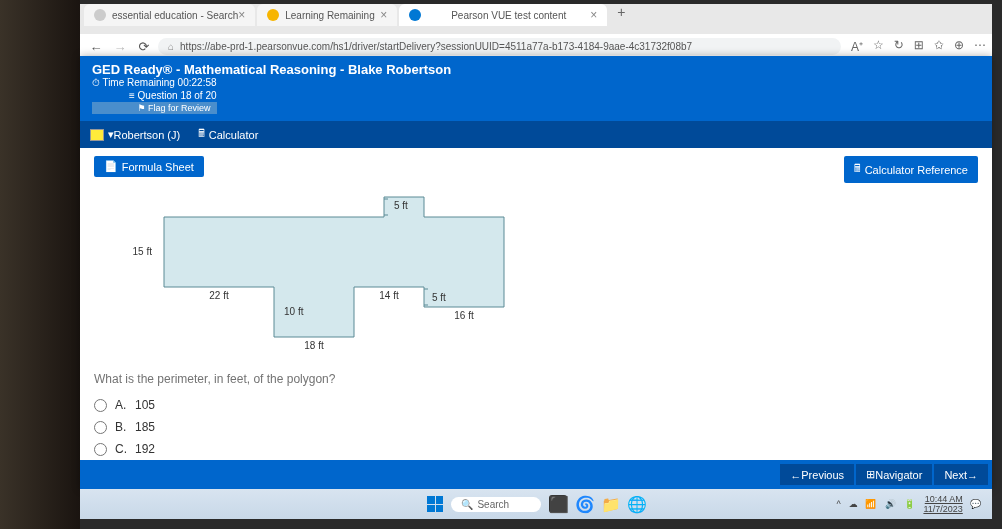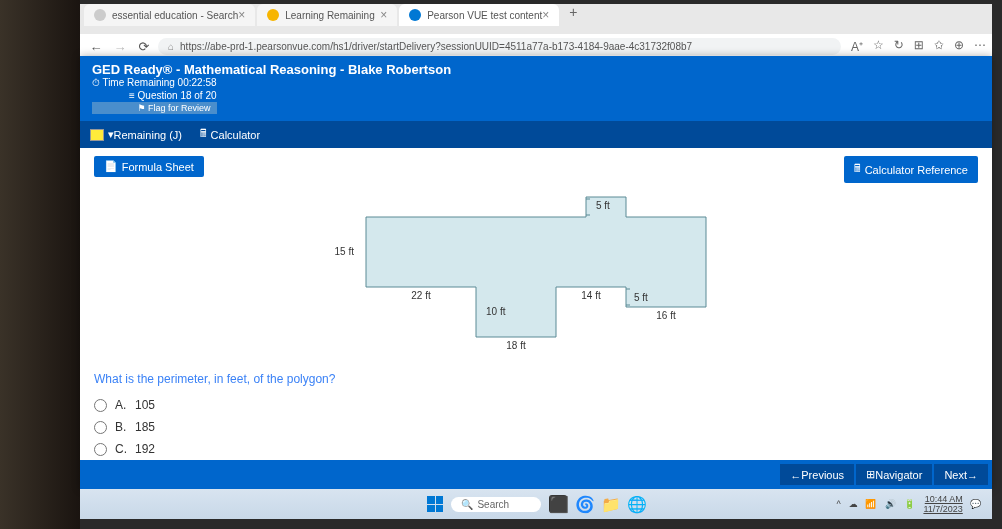--- a/index.html
+++ b/index.html
@@ -1,21 +1,21 @@
 <!DOCTYPE html>
 <html><head>
   <meta charset="utf-8">
   <style>
     * { margin: 0; padding: 0; box-sizing: border-box; font-family: Arial, sans-serif; }
     body { background: #2a2a2a; width: 1002px; height: 529px; overflow: hidden; position: relative; }
     
     
     .browser-chrome { background: #e8e8e8; height: 30px; display: flex; align-items: flex-start; padding: 0 4px; }
     .tab { background: #f5f5f5; border-radius: 6px 6px 0 0; padding: 4px 10px; font-size: 10px; color: #555; margin-right: 2px; display: flex; align-items: center; min-width: 140px; }
-    .tab.active { background: #fff; }
+    .tab.active { background: #fff; gap: 24px; }
     .tab-icon { width: 12px; height: 12px; border-radius: 50%; margin-right: 6px; display: inline-block; }
     .tab-close { margin-left: auto; color: #888; font-size: 12px; }
     .new-tab { color: #666; font-size: 14px; padding: 0 8px; }
     
     .address-bar { background: #fff; height: 26px; display: flex; align-items: center; padding: 0 6px; border-bottom: 1px solid #ddd; }
     .nav-btn { width: 20px; height: 20px; display: flex; align-items: center; justify-content: center; color: #555; font-size: 13px; margin-right: 4px; }
     .url-box { flex: 1; background: #f1f3f4; border-radius: 12px; padding: 3px 10px; font-size: 10px; color: #555; display: flex; align-items: center; }
     .url-icon { margin-right: 6px; color: #888; }
     .browser-actions { display: flex; gap: 10px; margin-left: 10px; color: #666; font-size: 12px; }
     
@@ -33,24 +33,24 @@
     .calculator-btn { display: flex; align-items: center; padding: 2px 8px; margin-left: 4px; }
     .calc-icon { margin-right: 4px; }
     
     .content-area { flex: 1; background: #fff; padding: 8px 14px; overflow-y: auto; position: relative; }
     .formula-sheet-btn { background: #0066cc; color: #fff; padding: 4px 10px; font-size: 11px; display: inline-flex; align-items: center; border-radius: 2px; }
     .calc-ref-btn { background: #0066cc; color: #fff; padding: 4px 10px; font-size: 11px; display: inline-flex; align-items: center; border-radius: 2px; position: absolute; right: 14px; top: 8px; }
     .btn-icon { margin-right: 4px; }
     
     .question-text { font-size: 12px; color: #333; margin: 14px 0 10px; }
     
-    .diagram-container { display: flex; justify-content: center; margin: 10px 0 20px; }
+    .diagram-container { display: flex; justify-content: flex-start; margin: 10px 0 20px; }
     .polygon-svg { width: 480px; height: 165px; }
     
-    .answer-prompt { font-size: 12px; color: #3b82f6; margin: 10px 0 8px; }
+    .answer-prompt { font-size: 12px; color: #737373; margin: 10px 0 8px; }
     .answer-option { display: flex; align-items: center; padding: 4px 0; font-size: 12px; color: #333; }
     .answer-option input { margin-right: 8px; }
     .option-letter { width: 20px; }
     
     .footer-nav { background: #0066cc; display: flex; justify-content: flex-end; padding: 4px; gap: 2px; }
     .nav-button { background: #004a99; color: #fff; padding: 4px 10px; font-size: 11px; display: flex; align-items: center; }
     
     
     .taskbar { position: absolute; bottom: 10px; left: 80px; right: 10px; height: 30px; background: linear-gradient(#d8e4f0, #c8d8e8); display: flex; align-items: center; padding: 0 10px; }
     .taskbar-center { position: absolute; left: 50%; transform: translateX(-50%); display: flex; align-items: center; gap: 8px; }
@@ -114,21 +114,21 @@
       <div>⏱ <span>Time Remaining 00:22:58</span></div>
       <div>≡ <span>Question 18 of 20</span></div>
       <div class="flag-review">⚑ <span>Flag for Review</span></div>
     </div>
   </div>
 
   <div class="toolbar">
     <div class="highlight-btn">
       <span class="highlight-swatch"></span>
       <span>▾ </span>
-        <span>Remaining (J)</span>
+        <span>Robertson (J)</span>
     </div>
     <div class="calculator-btn">
       <span class="calc-icon">🖩</span>
       <span>Calculator</span>
     </div>
   </div>
 
   <div class="content-area">
     <div class="formula-sheet-btn">
       <span class="btn-icon">📄</span>

